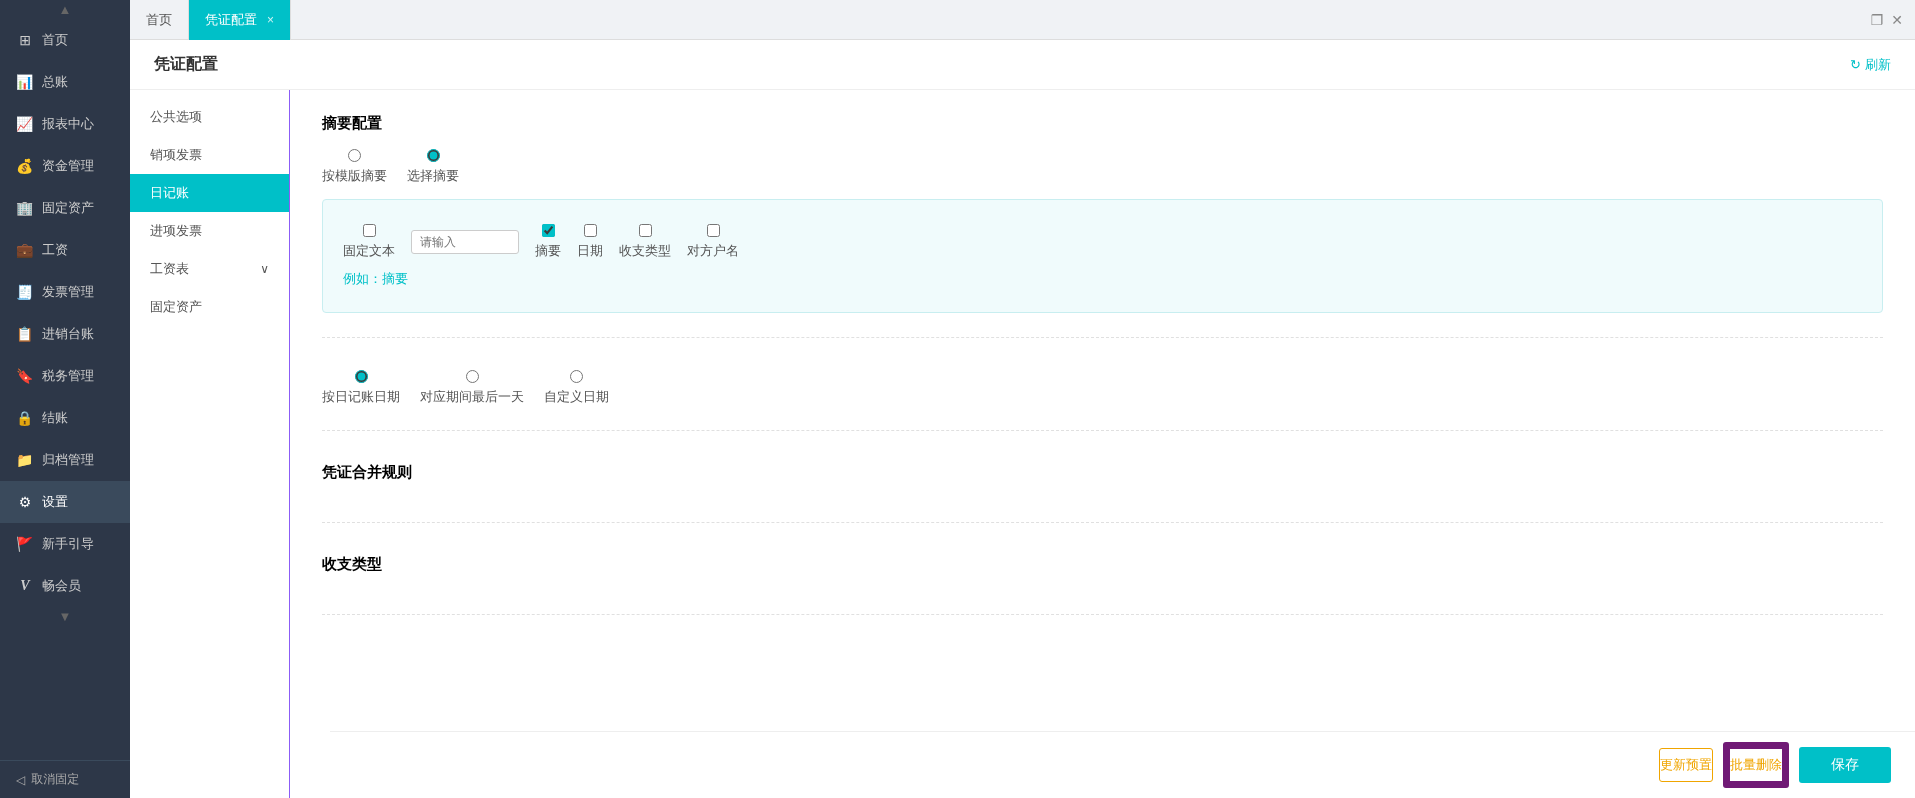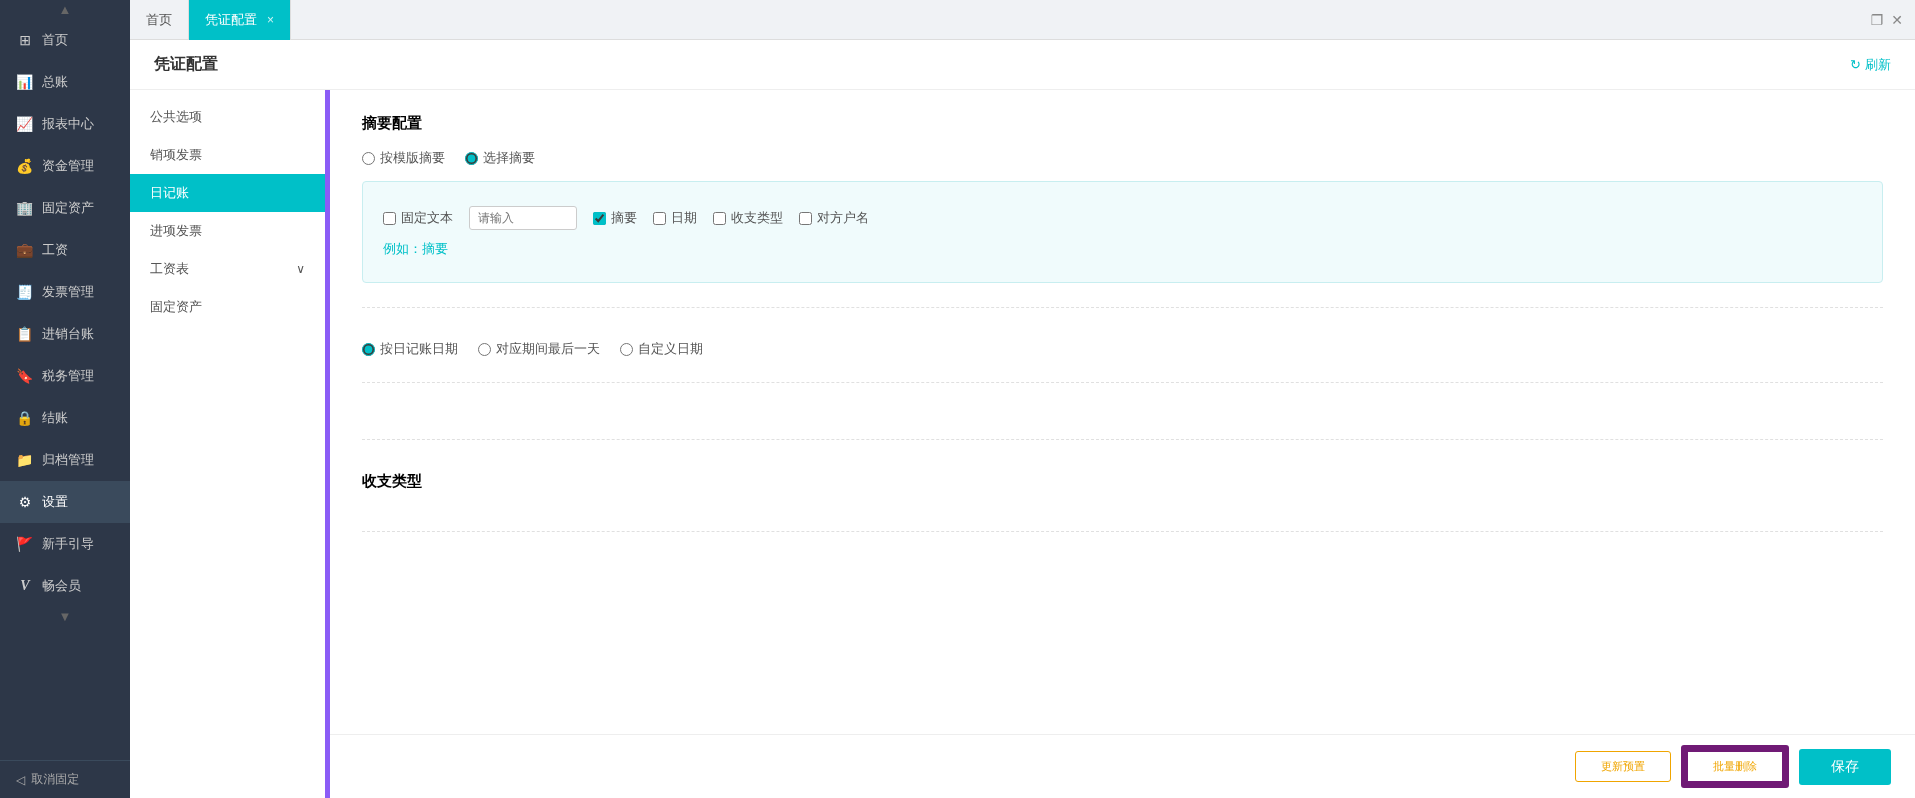--- a/index.html
+++ b/index.html
@@ -118,23 +118,23 @@
 
     
     .content-body {
       display: flex;
       flex: 1;
       overflow: hidden;
     }
 
     
     .left-nav {
-      width: 200px;
-      background: #fff;
-      border-right: 5px solid #8b5cf6;
+      width: 160px;
+      background: #fff;
+      border-right: 1px solid #8b5cf6;
       padding-top: 8px;
       flex-shrink: 0;
     }
     .left-nav-item {
       padding: 10px 20px;
       cursor: pointer;
       font-size: 13px;
       color: #555;
       display: flex;
       align-items: center;
@@ -176,20 +176,21 @@
       gap: 20px;
       flex-wrap: wrap;
     }
     .radio-label, .checkbox-label {
       display: flex;
       align-items: center;
       gap: 5px;
       cursor: pointer;
       font-size: 13px;
       color: #555;
+      flex-direction: column;
     }
     input[type="radio"], input[type="checkbox"] {
       accent-color: #00c0c8;
       cursor: pointer;
     }
 
     
     .summary-config-box {
       background: #f0fbfc;
       border: 1px solid #c8eef0;
@@ -211,23 +212,23 @@
       width: 108px;
       color: #999;
       background: #fff;
     }
     .example-text {
       color: #00c0c8;
       font-size: 13px;
       margin-top: 10px;
     }
     .btn {
-      padding: 7px 25px;
+      padding: 7px 0;
       border-radius: 3px;
-      font-size: 11px;
+      font-size: 13px;
       cursor: pointer;
       border: none;
       outline: none;
     }
     .btn-update {
       background: #fff;
       border: 1px solid #f0a500;
       color: #f0a500;
     }
     .btn-batch-delete {
@@ -422,20 +423,21 @@
             <span>对应期间最后一天</span>
           </label>
           <label class="radio-label">
             <input type="radio" name="voucher-date" style="">
             <span>自定义日期</span>
           </label>
         </div>
       </div>
 
       <div class="section">
+        <div class="section-title">凭证合并规则</div>
       </div>
 
       <div class="section">
         <div class="section-title">收支类型</div>
       </div>
 
       <div style="position:fixed; bottom:0; right:0; width:calc(100% - 130px - 200px); background:#fff; border-top:1px solid #eee; padding:10px 24px; display:flex; align-items:center; justify-content:flex-end; gap:10px; z-index:10;">
         <button class="btn btn-update">更新预置</button>
         <button class="btn btn-batch-delete">批量删除</button>
         <button class="btn btn-save">保存</button>

